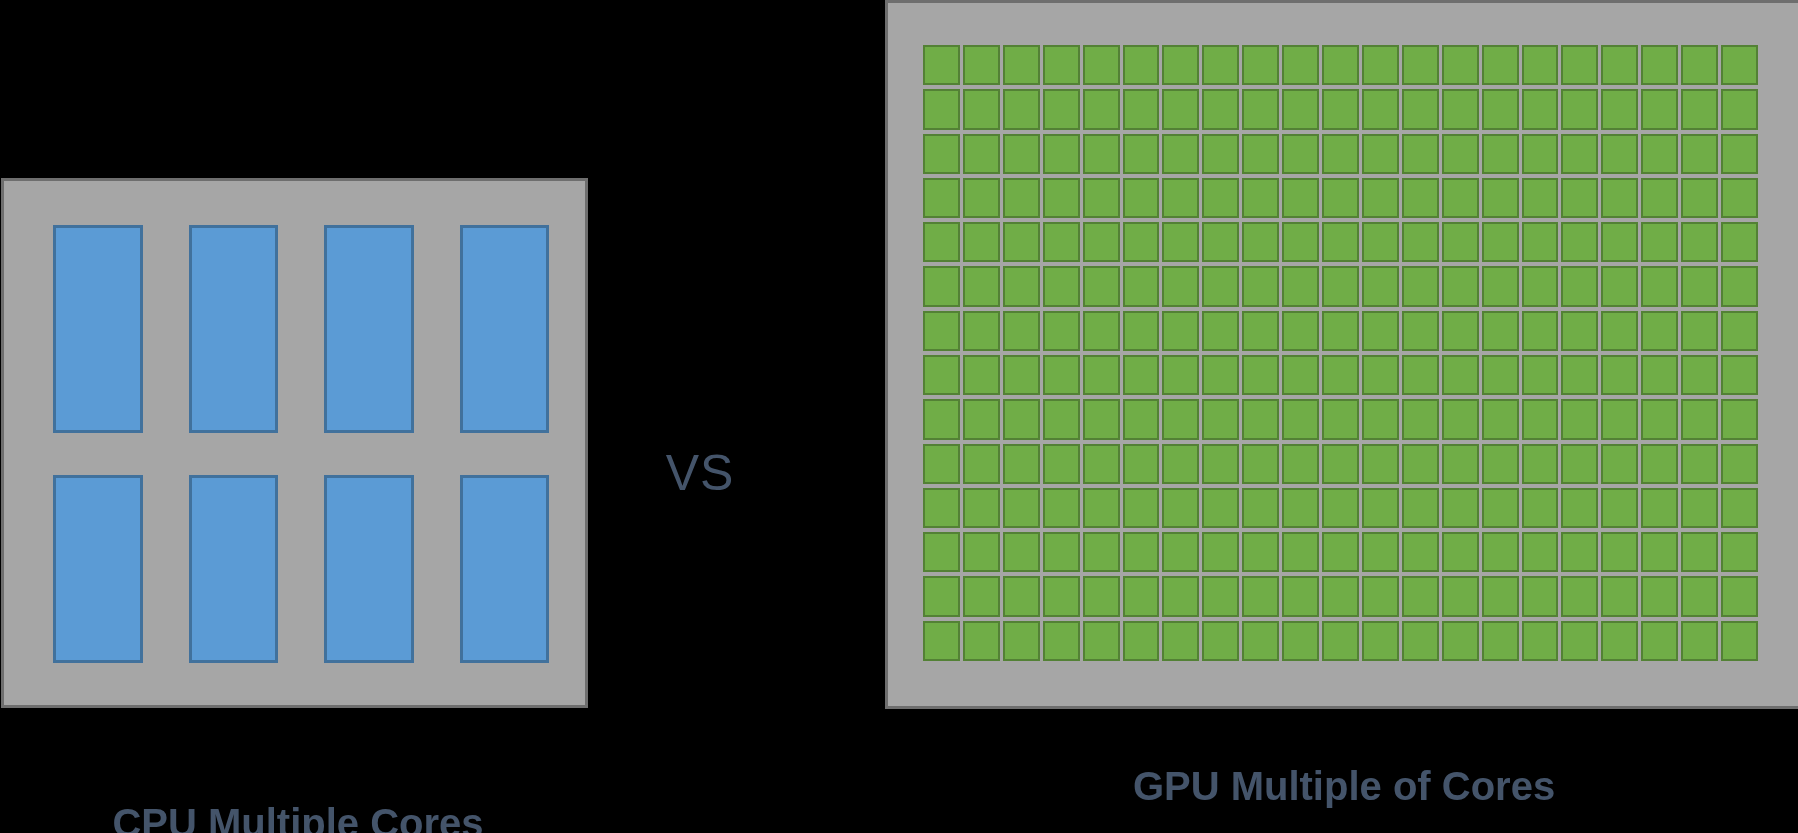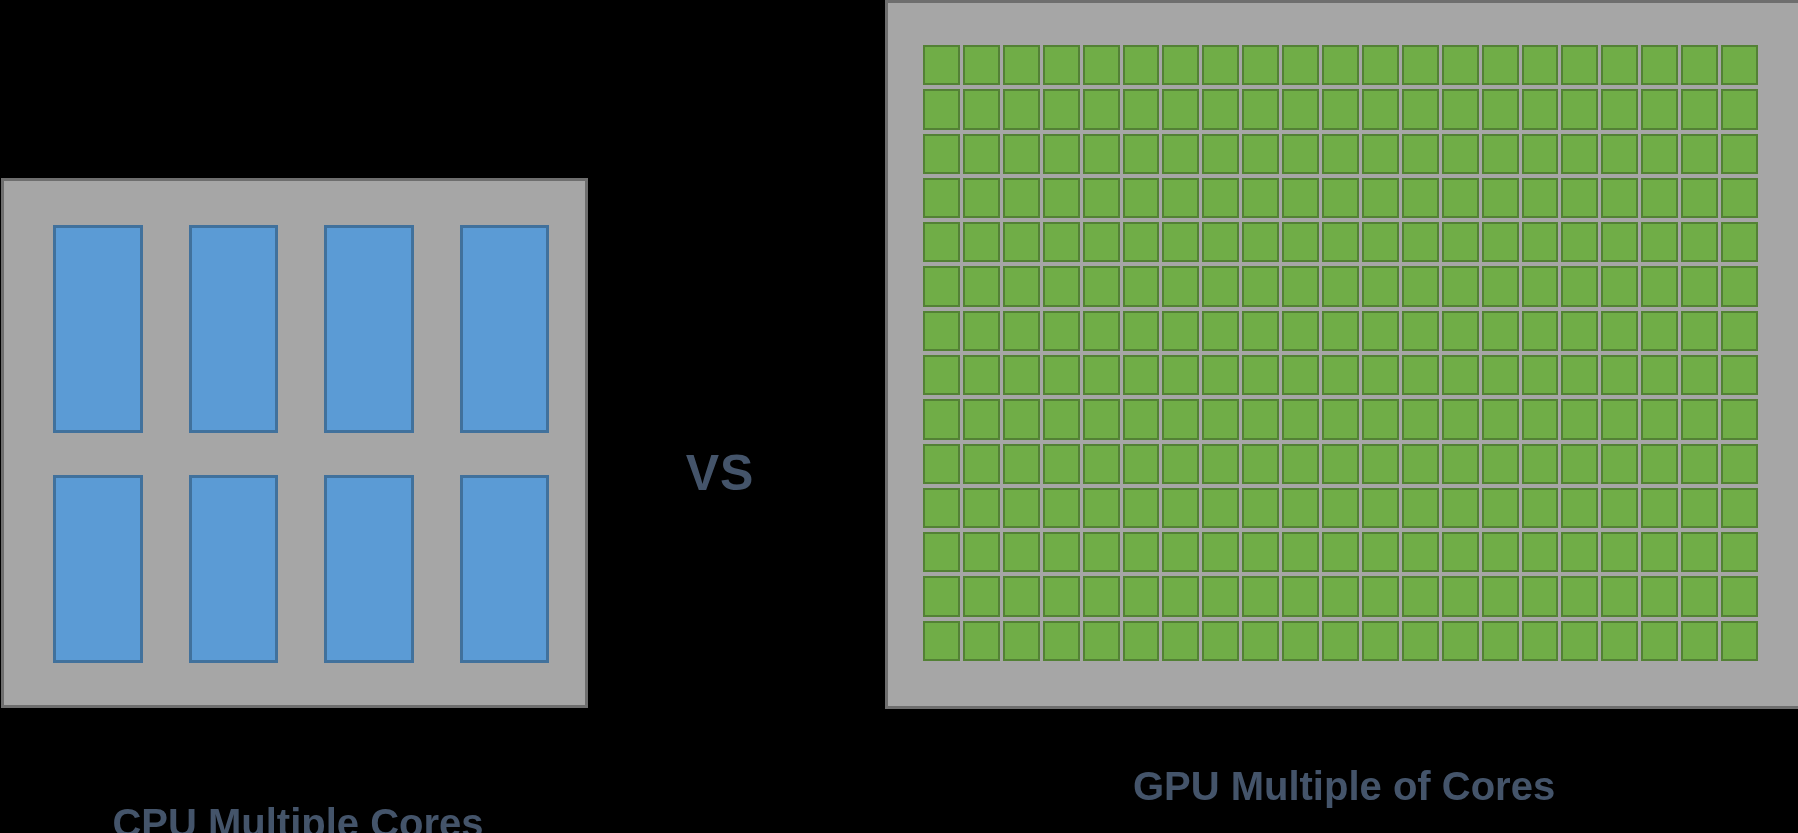--- a/index.html
+++ b/index.html
@@ -70,26 +70,26 @@
   }
   .gpu-core {
     box-sizing: border-box;
     background: var(--gpu-core-fill);
     border: 2px solid var(--gpu-core-border);
   }
 
   
   .vs-label {
     position: absolute;
-    left: 720px;
+    left: 700px;
     top: 473px;
     transform: translate(-50%, -50%);
     color: var(--text-color);
     font-size: 50px;
-    font-weight: 700;
+    font-weight: 400;
     letter-spacing: 1px;
     white-space: nowrap;
   }
   .caption {
     position: absolute;
     top: 786px;
     transform: translate(-50%, -50%);
     color: var(--text-color);
     font-size: 40px;
     font-weight: 700;

